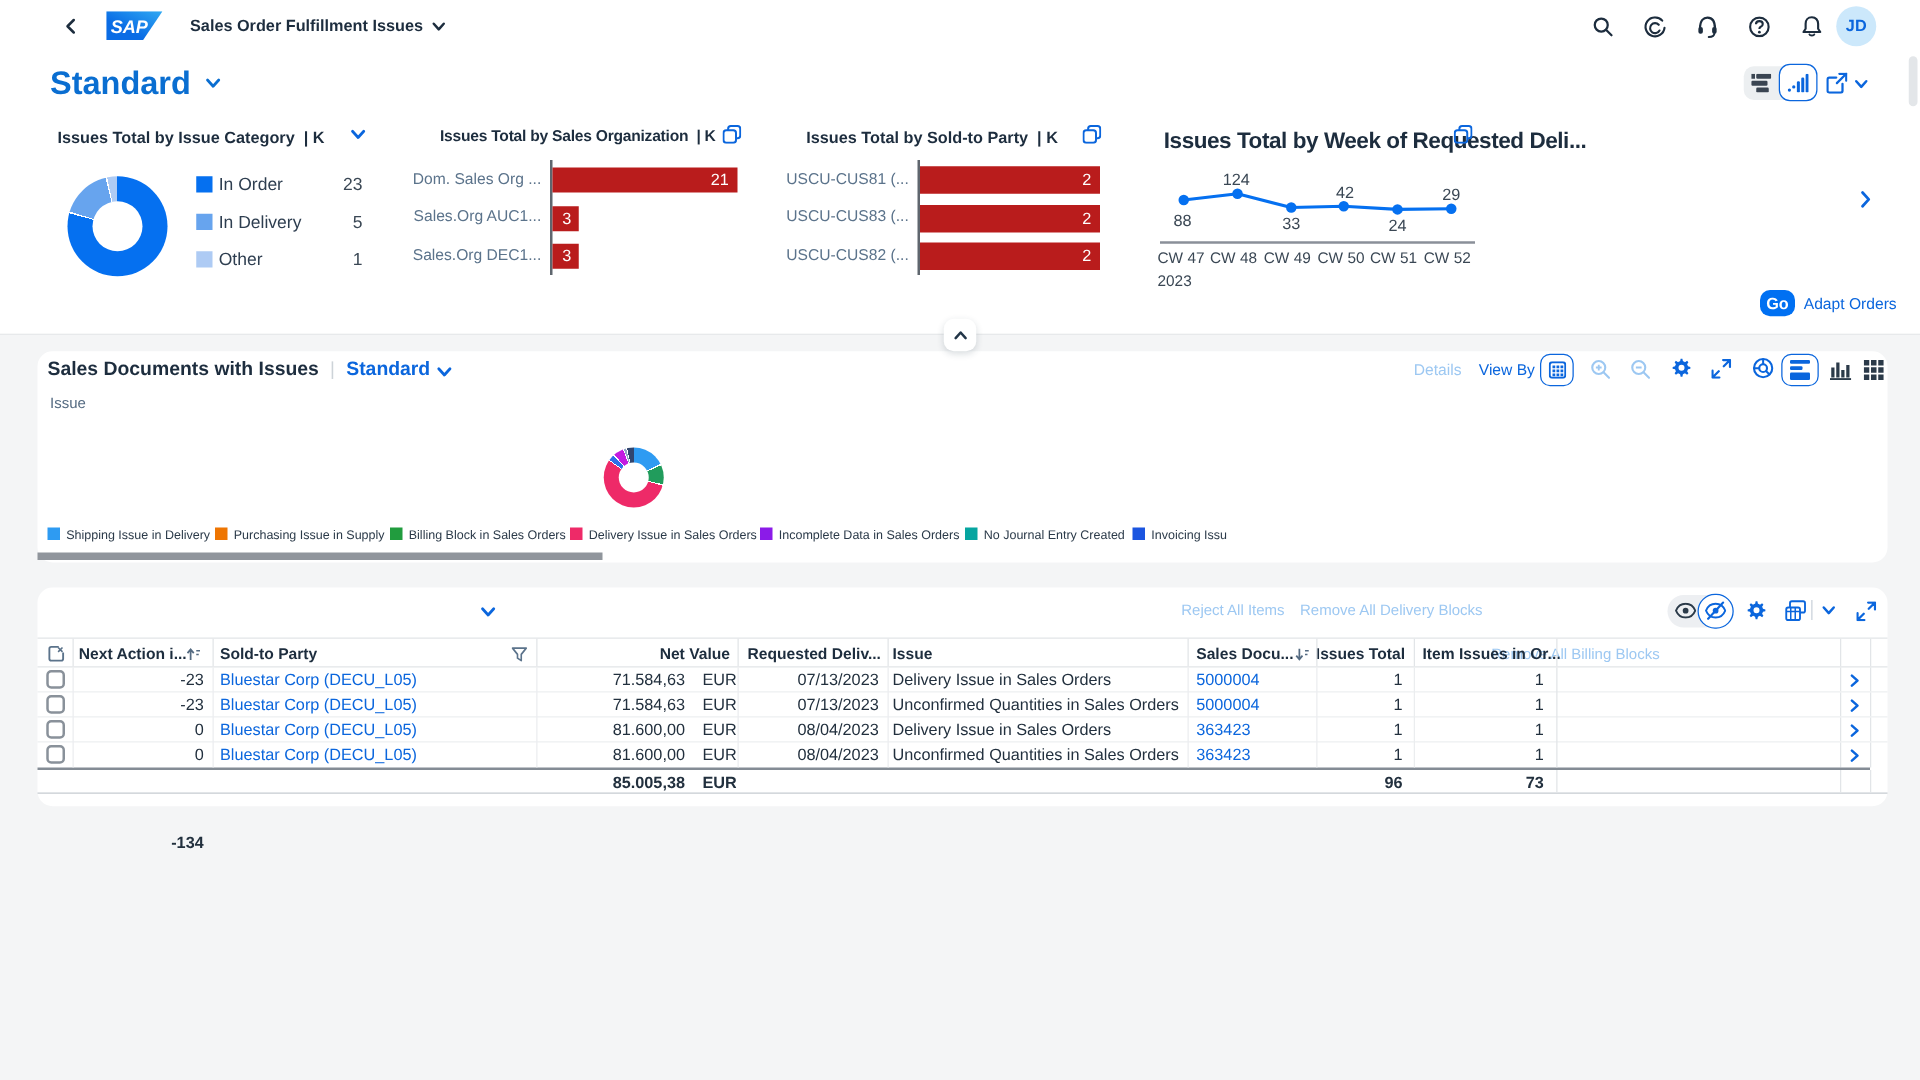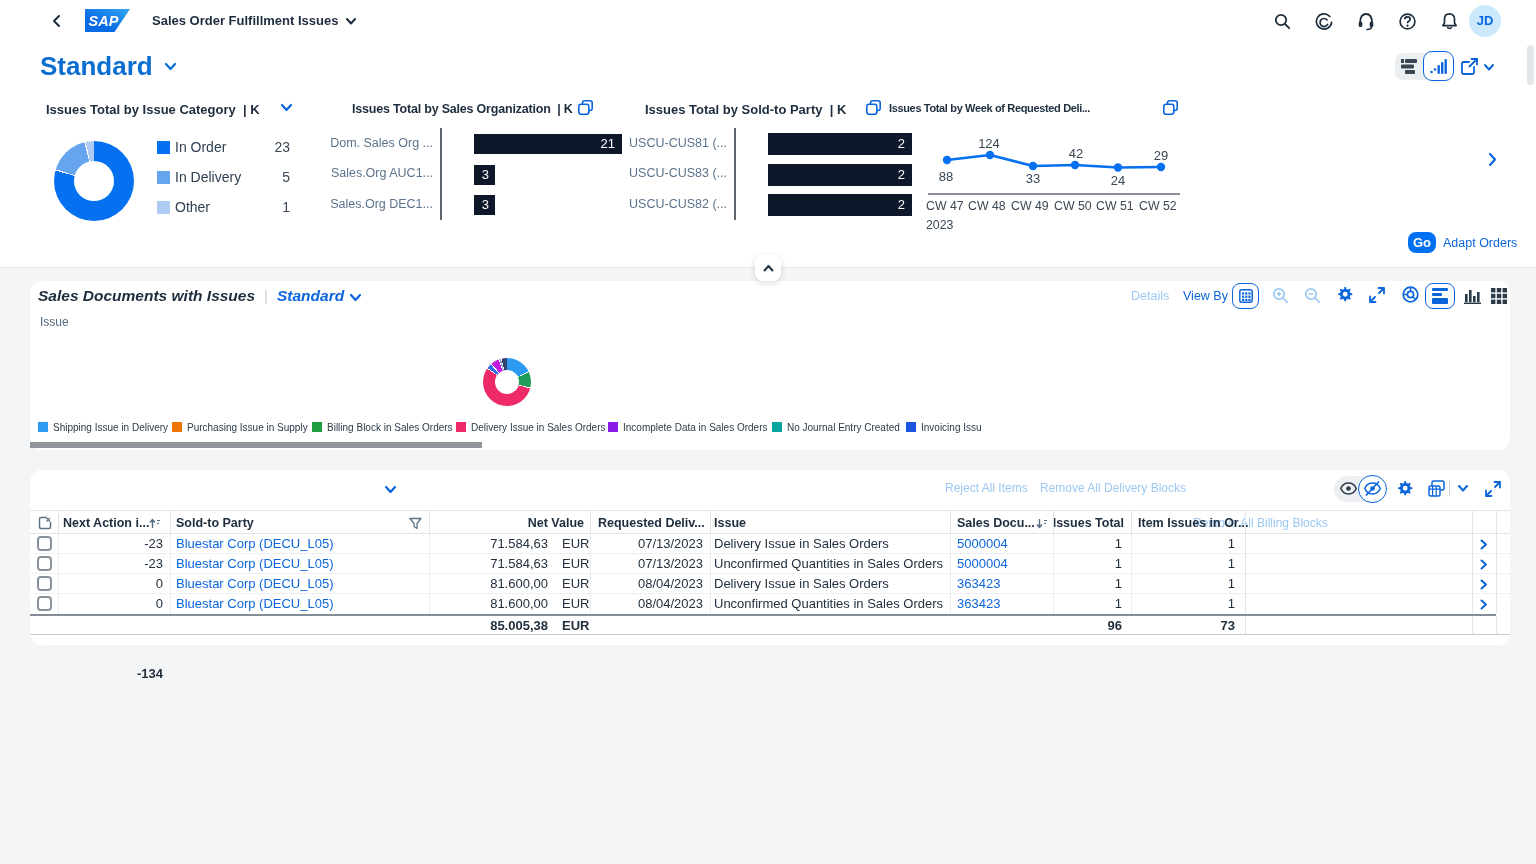--- a/index.html
+++ b/index.html
@@ -14,36 +14,36 @@
 
 
 #vtitle { position:absolute; left:40px; top:51px; font-size:26px; font-weight:bold; color:#0A6ED1; }
 
 
 .cardtitle { position:absolute; top:102px; font-size:13px; font-weight:bold; color:#1D2D3E; }
 .leg1 { position:absolute; font-size:14px; color:#2E3E50; }
 .leg1 .sq { display:inline-block; width:13px; height:13px; margin-right:5px; vertical-align:-2px; }
 .leg1v { position:absolute; font-size:14px; color:#3A4754; text-align:right; width:30px; }
 .barlabel { position:absolute; font-size:12.5px; color:#5B738B; text-align:right; height:18px; white-space:nowrap; }
-.bar { position:absolute; height:20px; background:#0f172a; color:#fff; font-size:13px; text-align:right; line-height:20px;margin-left:32px; }
+.bar { position:absolute; height:20px; background:#b91c1c; color:#fff; font-size:13px; text-align:right; line-height:20px; }
 .lc-num { position:absolute; font-size:13px; color:#3A4754; text-align:center; width:36px; }
 .lc-cw { position:absolute; font-size:12.3px; color:#3A4754; text-align:left; width:44px; top:199px; white-space:nowrap; }
 
 
 #gobtn { position:absolute; left:1408px; top:232px; width:28px; height:21px; background:#0070F2; border-radius:8px; color:#fff; font-size:13px; font-weight:bold; text-align:center; line-height:21px; }
 #adapt { position:absolute; left:1443px; top:236px; font-size:12.5px; color:#0B66DD; }
 
 
 #lower { position:absolute; left:0; top:267px; width:1536px; height:597px; background:#F4F5F6; border-top:1px solid #E7E9EB; }
 .card { position:absolute; left:30px; width:1480px; background:#fff; border-radius:12px; }
 #chartcard { top:13px; height:169px; }
 #tablecard { top:202px; height:175px; }
 #collapsepill { position:absolute; left:755px; top:-13px; width:26px; height:26px; background:#fff; border-radius:8px; box-shadow:0 2px 6px rgba(34,54,73,.18); z-index:5; }
 
-.secttitle { font-size:15.5px; font-weight:bold; color:#1D2D3E;font-style:italic; }
+.secttitle { font-size:15.5px; font-weight:bold; color:#1D2D3E; }
 .vsep { color:#CDD3D8; font-weight:normal; padding:0 9px; font-size:15px; }
 
 
 .tbtxt { font-size:12.5px; color:#0B66DD; position:absolute; top:0; white-space:nowrap; }
 .tbdis { color:#9DC8F2; }
 
 
 .thead { font-size:12.5px; font-weight:bold; color:#1D2D3E; }
 .tcell { font-size:13px; color:#22303E; }
 .tlink { font-size:13px; color:#0B66DD; }
@@ -171,21 +171,21 @@
       <path d="M4.5 4.2 L4.5 3 Q4.5 0.8 6.7 0.8 L12 0.8 Q14.2 0.8 14.2 3 L14.2 8.3 Q14.2 10.5 12 10.5 L10.8 10.5" stroke="#0B66DD" stroke-width="1.6" fill="none"></path>
     </svg>
   <div class="barlabel" style="left:594px;top:136px;width:133px;">USCU-CUS81 (...</div>
   <div class="barlabel" style="left:594px;top:166px;width:133px;">USCU-CUS83 (...</div>
   <div class="barlabel" style="left:594px;top:197px;width:133px;">USCU-CUS82 (...</div>
   <div class="abs" style="left:734px;top:128px;width:2px;height:92px;background:#5F666E;"></div>
   <div class="bar" style="left:736px;top:133px;width:144px;padding-right:7px;height:22px;line-height:22px;">2</div>
   <div class="bar" style="left:736px;top:164px;width:144px;padding-right:7px;height:22px;line-height:22px;">2</div>
   <div class="bar" style="left:736px;top:194px;width:144px;padding-right:7px;height:22px;line-height:22px;">2</div>
 
-  <div class="cardtitle" style="left:889px;font-size:11px;letter-spacing:-0.35px;text-align:right;">Issues Total by Week of Requested Deli...</div>
+  <div class="cardtitle" style="left:931px;font-size:18px;letter-spacing:-0.35px;text-align:right;">Issues Total by Week of Requested Deli...</div>
   <svg class="abs" style="left:1163px;top:100px" width="15" height="15" viewBox="0 0 15 15">
       <rect x="0.8" y="4.2" width="10" height="10" rx="2.2" stroke="#0B66DD" stroke-width="1.6" fill="none"></rect>
       <path d="M4.5 4.2 L4.5 3 Q4.5 0.8 6.7 0.8 L12 0.8 Q14.2 0.8 14.2 3 L14.2 8.3 Q14.2 10.5 12 10.5 L10.8 10.5" stroke="#0B66DD" stroke-width="1.6" fill="none"></path>
     </svg>
   <svg class="abs" style="left:928px;top:135px" width="260" height="70" viewBox="0 0 260 70">
     <polyline points="19,25 62,20 105,31 147,30 190,32.5 233,32" stroke="#0570F0" stroke-width="2.5" fill="none" stroke-linejoin="round"></polyline>
     <g fill="#0570F0">
         <circle cx="19" cy="25" r="4.2"></circle>
         <circle cx="62" cy="20" r="4.2"></circle>
         <circle cx="105" cy="31" r="4.2"></circle>

